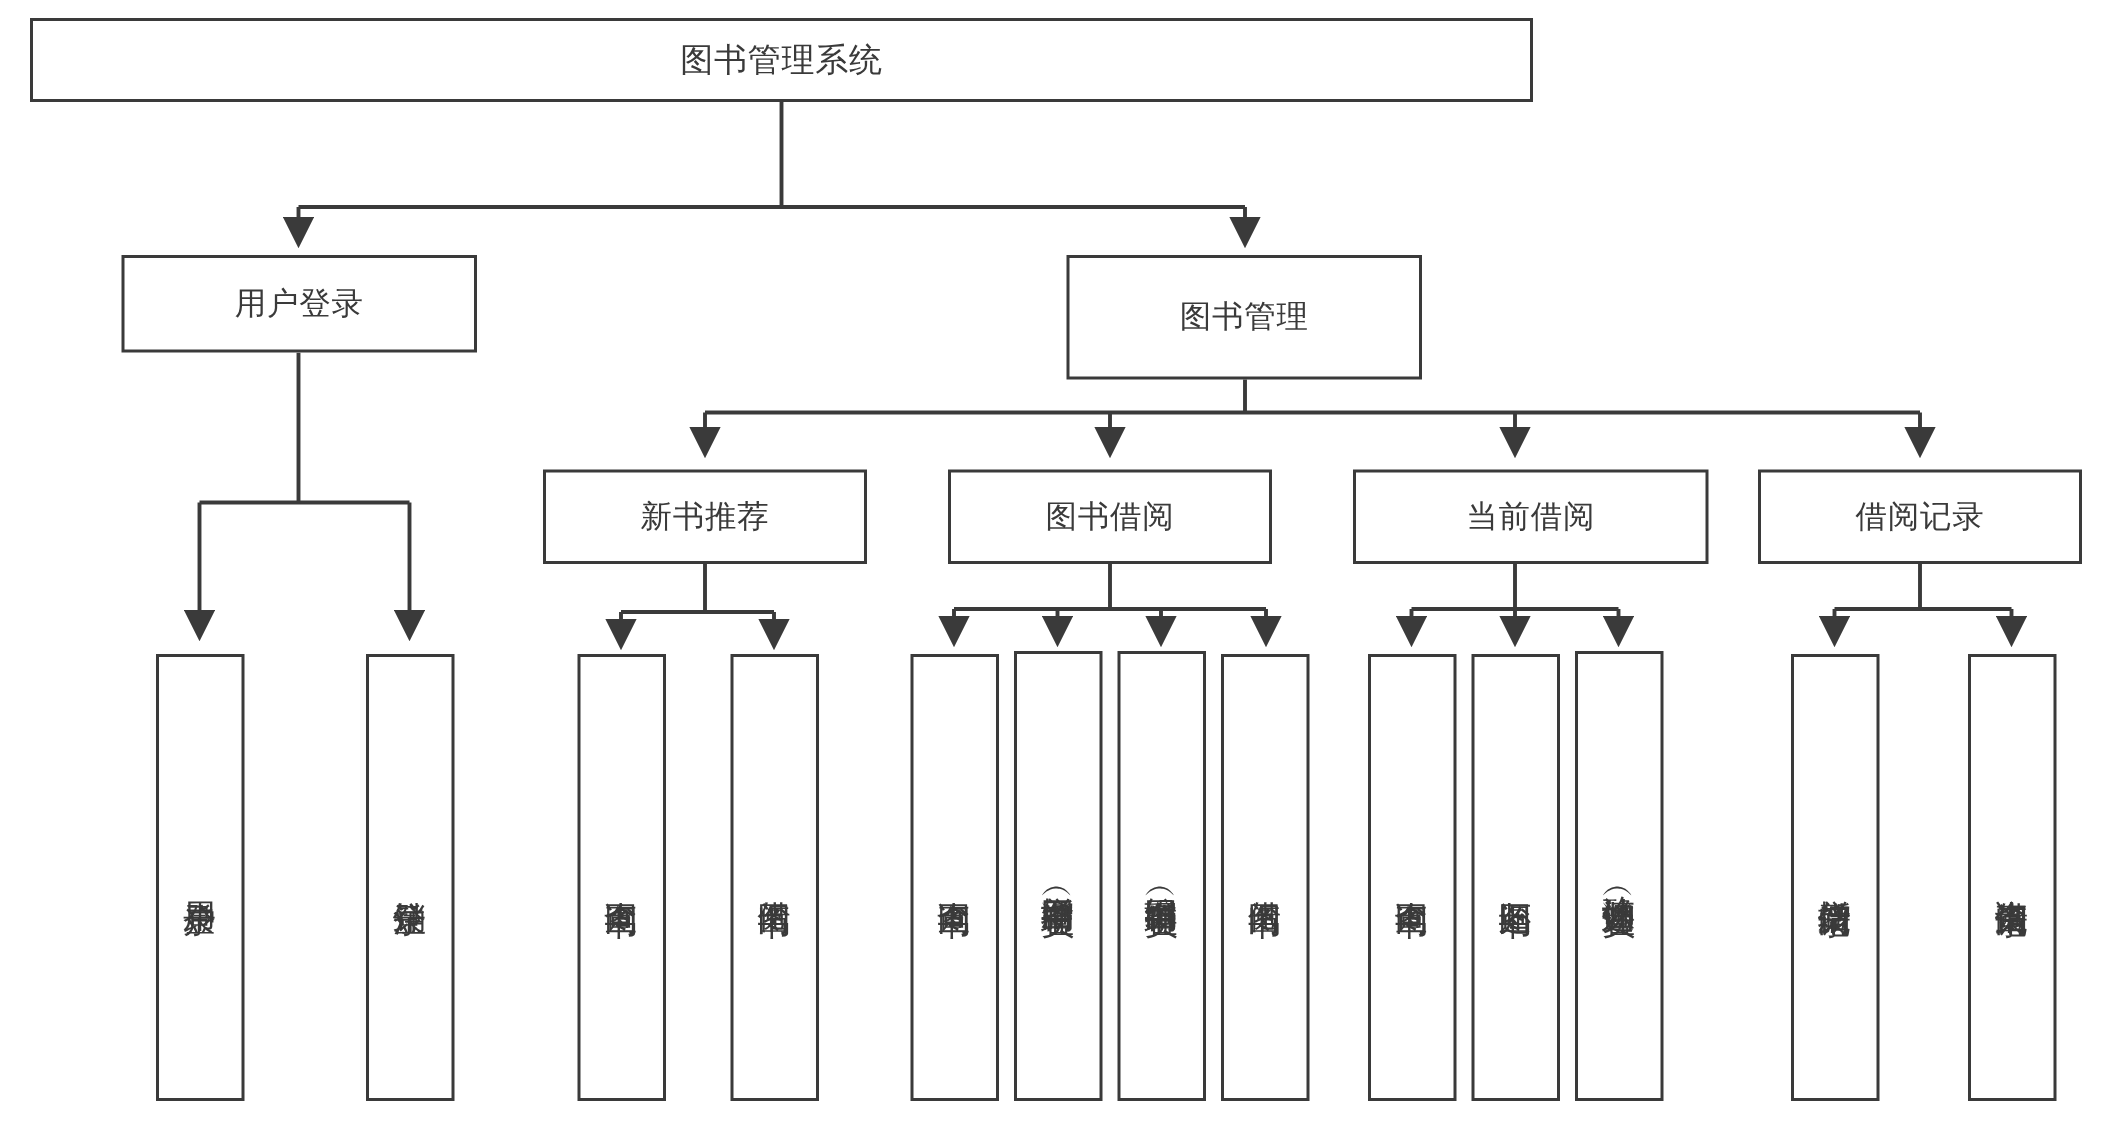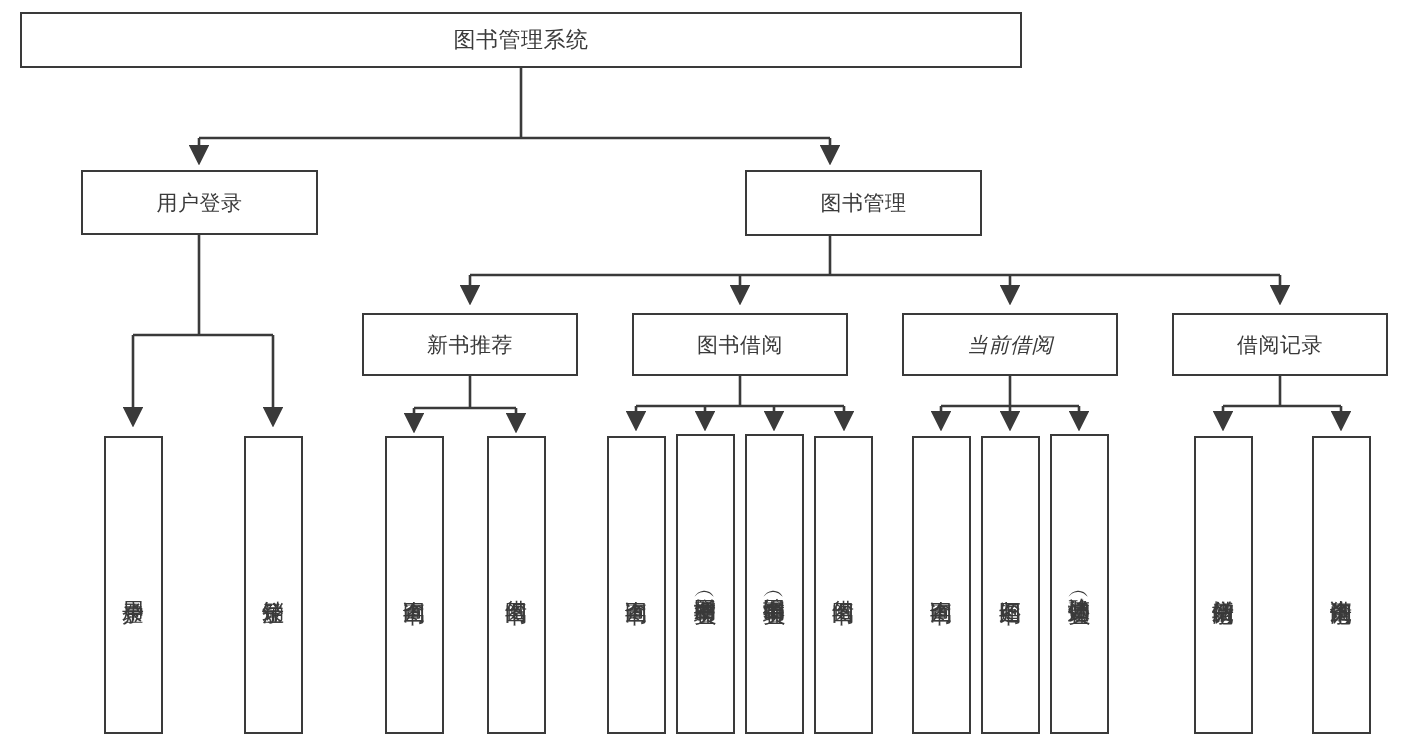--- a/index.html
+++ b/index.html
@@ -128,31 +128,31 @@
     </g>
   </svg>
 
   <div class="node root horiz" style="left:20px; top:12px; width:1002px; height:56px;">
     <span class="label">图书管理系统</span>
   </div>
 
   <div class="node horiz" style="left:81px; top:170px; width:237px; height:65px;">
     <span class="label">用户登录</span>
   </div>
-  <div class="node horiz" style="left:711px; top:170px; width:237px; height:66px;margin-left:34px;">
+  <div class="node horiz" style="left:711px; top:170px; width:237px; height:83px;">
     <span class="label">图书管理</span>
   </div>
 
   <div class="node horiz" style="left:362px; top:313px; width:216px; height:63px;">
     <span class="label">新书推荐</span>
   </div>
   <div class="node horiz" style="left:632px; top:313px; width:216px; height:63px;justify-content:center;">
     <span class="label">图书借阅</span>
   </div>
-  <div class="node horiz" style="left:902px; top:313px; width:216px; height:63px;font-style:italic;">
+  <div class="node horiz" style="left:902px; top:313px; width:237px; height:63px;">
     <span class="label">当前借阅</span>
   </div>
   <div class="node horiz" style="left:1172px; top:313px; width:216px; height:63px;justify-content:center;">
     <span class="label">借阅记录</span>
   </div>
 
   <div class="node vert" style="left:104px; top:436px; width:59px; height:298px;">
     <span class="label">用户登录</span>
   </div>
   <div class="node vert" style="left:244px; top:436px; width:59px; height:298px;">

